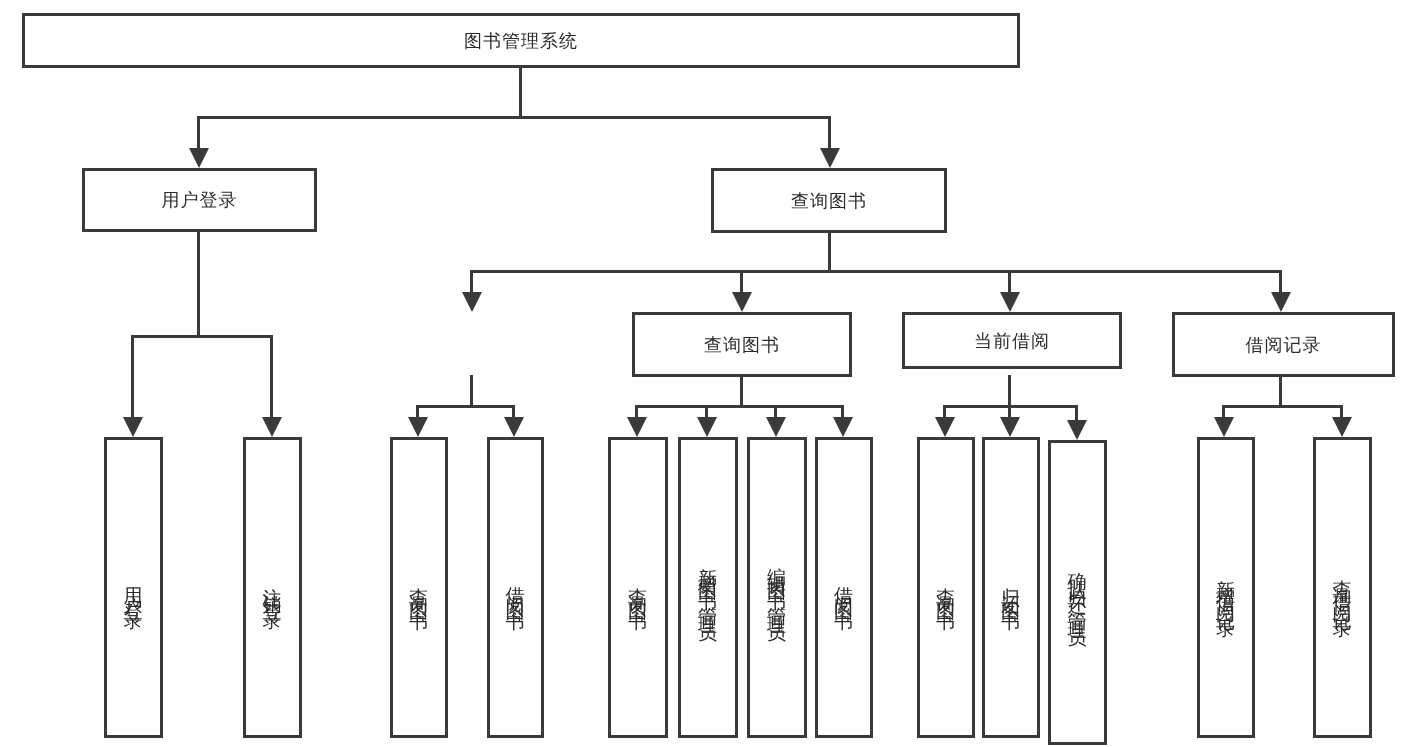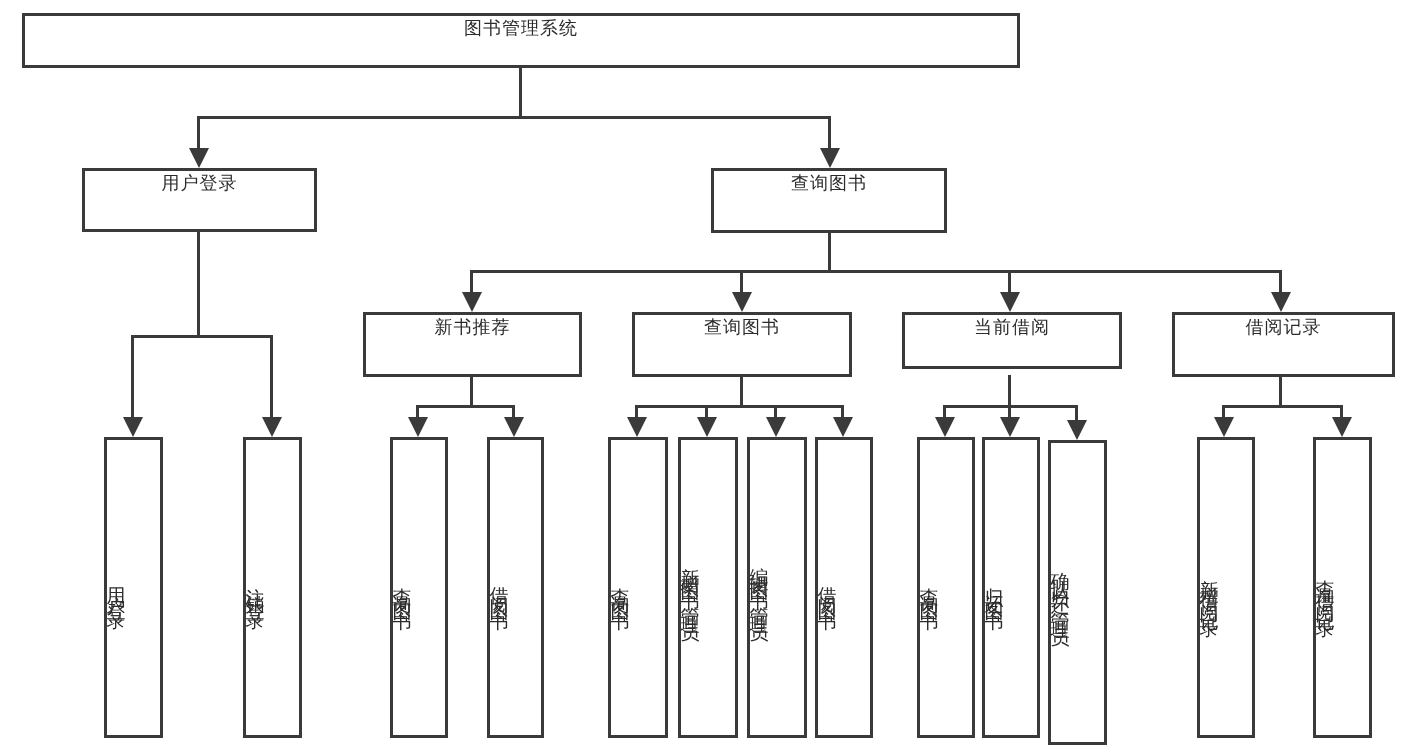--- a/index.html
+++ b/index.html
@@ -16,21 +16,21 @@
     font-family:"Liberation Sans","DejaVu Sans",sans-serif;
     color:var(--text);
     overflow:hidden;
   }
   
   .box{
     position:absolute;
     box-sizing:border-box;
     border:3px solid var(--line);
     background:var(--bg);
-    display:flex;justify-content:center;
+    display:flex;align-items:center;justify-content:center;
     font-size:18px;
     letter-spacing:1px;
     color:var(--text);
   }
   .vbox{
     writing-mode:vertical-lr;
     text-orientation:mixed;
     font-size:19px;
     letter-spacing:8px;
     line-height:1;
@@ -133,23 +133,20 @@
     <span>图书管理系统</span>
   </div>
 
   <div class="box" style="left:82px;top:168px;width:235px;height:64px;">
     <span>用户登录</span>
   </div>
   <div class="box" style="left:711px;top:168px;width:236px;height:65px;">
     <span>查询图书</span>
   </div>
 
-  <div class="box" style="left:363px;top:312px;width:219px;height:65px;">
-    <span>新书推荐</span>
-  </div>
   <div class="box" style="left:632px;top:312px;width:220px;height:65px;">
     <span>查询图书</span>
   </div>
   <div class="box" style="left:902px;top:312px;width:220px;height:57px;">
     <span>当前借阅</span>
   </div>
   <div class="box" style="left:1172px;top:312px;width:223px;height:65px;">
     <span>借阅记录</span>
   </div>
 

